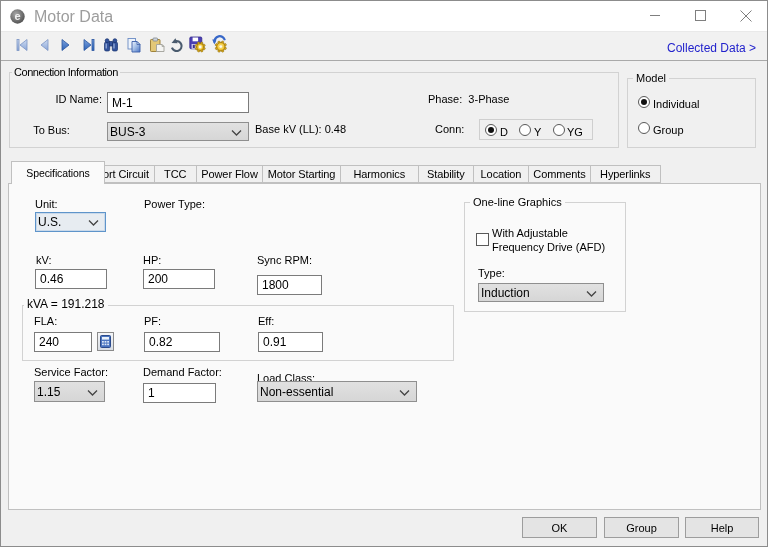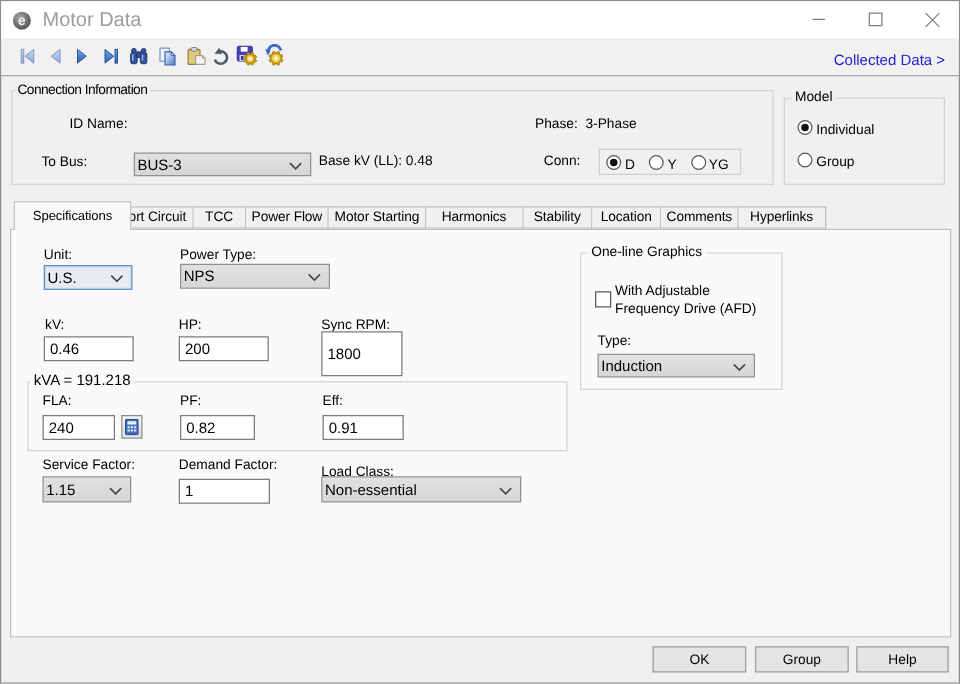--- a/index.html
+++ b/index.html
@@ -163,20 +163,21 @@
             <circle r="1.4" fill="#fbfbf2"></circle>
           </g>
         </svg>
       </div>
     </div>
   <div class="lbl" style="left:666px;top:41px;font-size:12px;line-height:12px;color:#2222cc">Collected Data &gt;</div>
 
   <div class="grp" style="left:8px;top:71px;width:610px;height:76px"></div>
   <div class="leg" style="left:11px;top:66px;padding:0 2px;letter-spacing:-0.45px">Connection Information</div>
   <div class="lbl" style="left:0px;top:93px;width:101px;text-align:right">ID Name:</div>
+  <div class="tb" style="left:106px;top:91px;width:142px;height:21px">M-1</div>
   <div class="lbl" style="left:0px;top:124px;width:101px;text-align:center">To Bus:</div>
   <div class="dd" style="left:106px;top:121px;width:142px;height:19px">BUS-3<svg class="chev" width="11" height="6" viewBox="0 0 11 6">
         <path d="M1 0.5l4.5 4.5L10 0.5" stroke="#444" fill="none" stroke-width="1.3"></path>
       </svg></div>
   <div class="lbl" style="left:254px;top:123px">Base kV (LL): 0.48</div>
   <div class="lbl" style="left:427px;top:93px">Phase:&nbsp; 3-Phase</div>
   <div class="lbl" style="left:434px;top:123px">Conn:</div>
   <div class="abs" style="left:478px;top:118px;width:114px;height:21px;border:1px solid #cfcfcf"></div>
   <div class="radio sel" style="left:484px;top:123px"></div>
     <div class="lbl" style="left:499px;top:126px">D</div>
@@ -204,51 +205,48 @@
 
   <div class="abs" style="left:7px;top:182px;width:753px;height:327px;border:1px solid #c0c0c0;background:#fafafa"></div>
 
   <div class="tab" style="left:10px;top:160px;width:94px;height:23px;background:#fafafa;border-left:1px solid #c0c0c0;border-bottom:none;font-size:10.5px">Specifications</div>
 
   <div class="lbl" style="left:34px;top:198px">Unit:</div>
   <div class="dd" style="left:34px;top:211px;width:71px;height:20px;background:#e7ecf1;border:1px solid #5e94ca;box-shadow:inset 0 0 0 1px #c9d9ea">U.S.<svg class="chev" width="11" height="6" viewBox="0 0 11 6">
         <path d="M1 0.5l4.5 4.5L10 0.5" stroke="#444" fill="none" stroke-width="1.3"></path>
       </svg></div>
   <div class="lbl" style="left:143px;top:198px">Power Type:</div>
-  <div class="dd" style="left:143px;top:210px;width:120px;height:20px">NPS<svg class="chev" width="11" height="6" viewBox="0 0 11 6">
-        <path d="M1 0.5l4.5 4.5L10 0.5" stroke="#444" fill="none" stroke-width="1.3"></path>
-      </svg></div>
 
   <div class="lbl" style="left:35px;top:254px">kV:</div>
   <div class="tb" style="left:34px;top:268px;width:72px;height:20px">0.46</div>
   <div class="lbl" style="left:142px;top:254px">HP:</div>
   <div class="tb" style="left:142px;top:268px;width:72px;height:20px">200</div>
   <div class="lbl" style="left:256px;top:254px">Sync RPM:</div>
-  <div class="tb" style="left:256px;top:264px;width:65px;height:36px">1800</div>
+  <div class="tb" style="left:256px;top:274px;width:65px;height:20px">1800</div>
 
   <div class="grp" style="left:21px;top:304px;width:432px;height:56px"></div>
   <div class="leg" style="left:23px;top:298px;background:#fafafa;font-size:12px">kVA =&nbsp;191.218</div>
   <div class="lbl" style="left:33px;top:315px">FLA:</div>
   <div class="tb" style="left:33px;top:331px;width:58px;height:20px">240</div>
   <div class="btn" style="left:96px;top:331px;width:17px;height:19px;background:linear-gradient(#f5f6f8,#d8dde4);border:1px solid #8a8a8a">
     <svg width="11" height="13" viewBox="0 0 11 13">
         <rect x="0.5" y="0.5" width="10" height="12" rx="1" fill="#4a74c0" stroke="#2a4a8c"></rect>
         <rect x="2" y="2" width="7" height="2.6" fill="#e8f0fa"></rect>
         <g fill="#dce8f8">
           <rect x="2" y="6" width="1.8" height="1.6"></rect>
           <rect x="4.6" y="6" width="1.8" height="1.6"></rect>
           <rect x="7.2" y="6" width="1.8" height="1.6"></rect>
           <rect x="2" y="8.6" width="1.8" height="1.6"></rect>
           <rect x="4.6" y="8.6" width="1.8" height="1.6"></rect>
           <rect x="7.2" y="8.6" width="1.8" height="1.6"></rect>
         </g>
       </svg>
   </div>
   <div class="lbl" style="left:143px;top:315px">PF:</div>
-  <div class="tb" style="left:143px;top:331px;width:60px;height:20px">0.82</div>
+  <div class="tb" style="left:143px;top:331px;width:76px;height:20px">0.82</div>
   <div class="lbl" style="left:257px;top:315px">Eff:</div>
   <div class="tb" style="left:257px;top:331px;width:65px;height:20px">0.91</div>
 
   <div class="lbl" style="left:33px;top:366px">Service Factor:</div>
   <div class="dd" style="left:33px;top:380px;width:71px;height:21px">1.15<svg class="chev" width="11" height="6" viewBox="0 0 11 6">
         <path d="M1 0.5l4.5 4.5L10 0.5" stroke="#444" fill="none" stroke-width="1.3"></path>
       </svg></div>
   <div class="lbl" style="left:142px;top:366px">Demand Factor:</div>
   <div class="tb" style="left:142px;top:382px;width:73px;height:20px">1</div>
   <div class="lbl" style="left:256px;top:372px">Load Class:</div>

